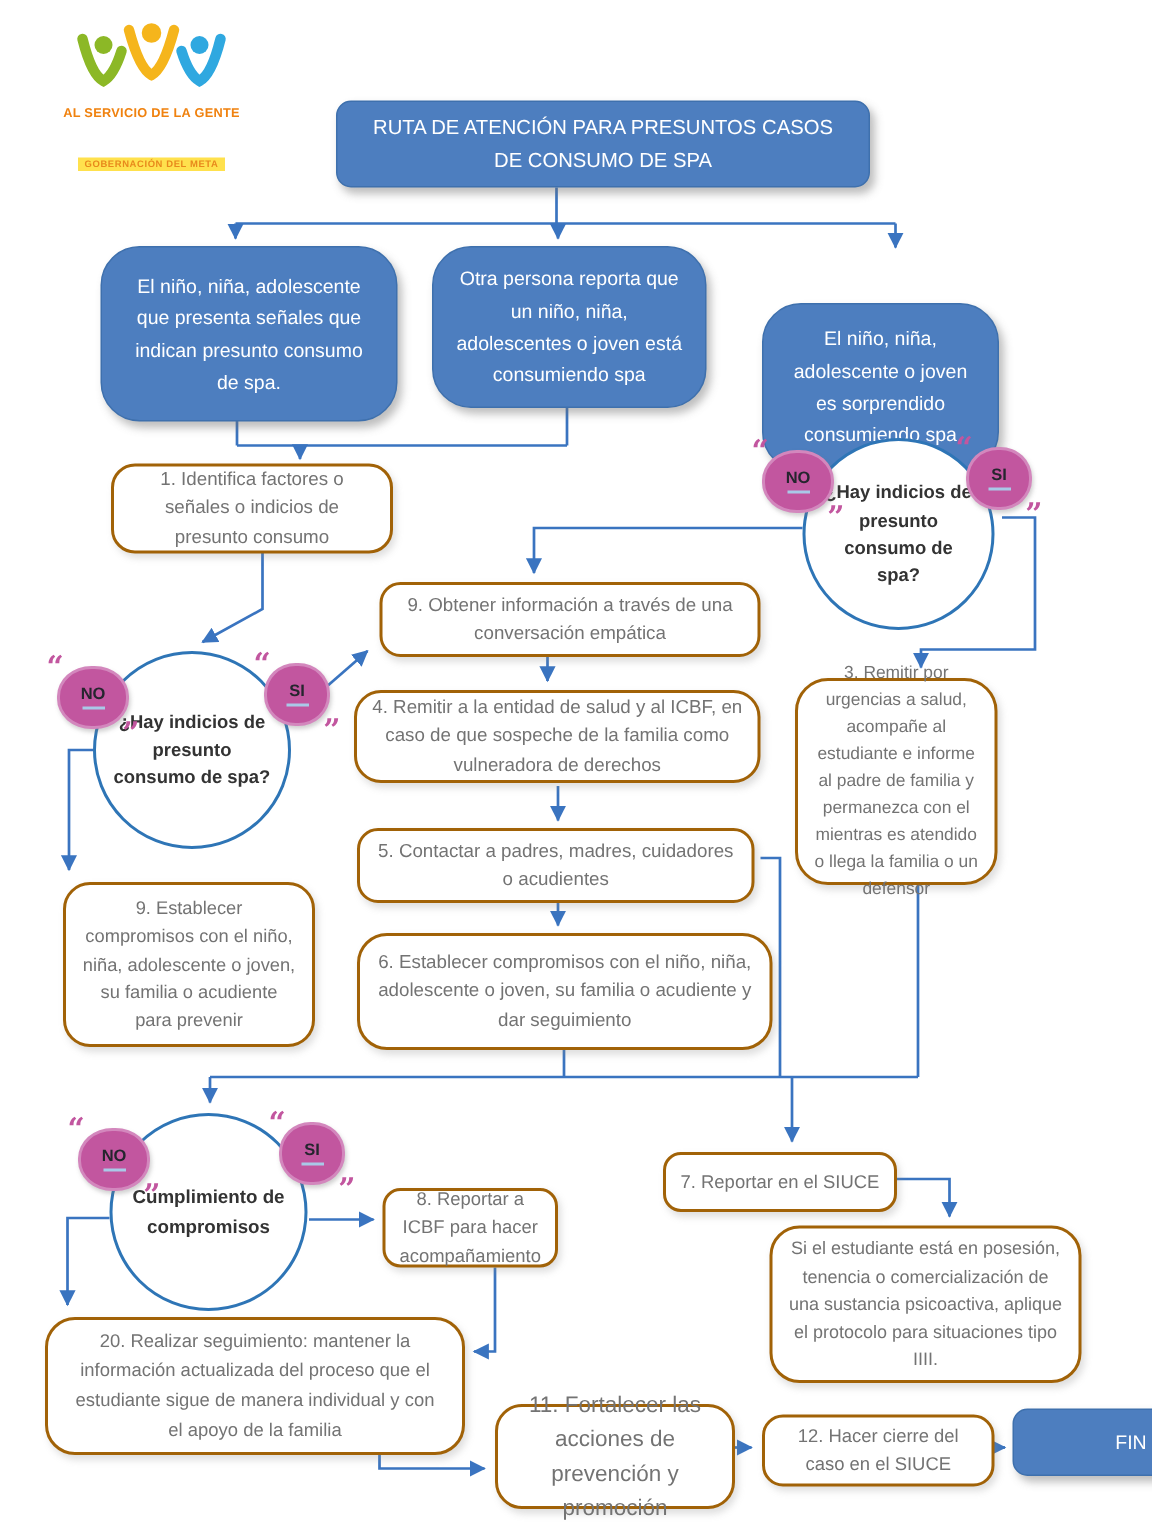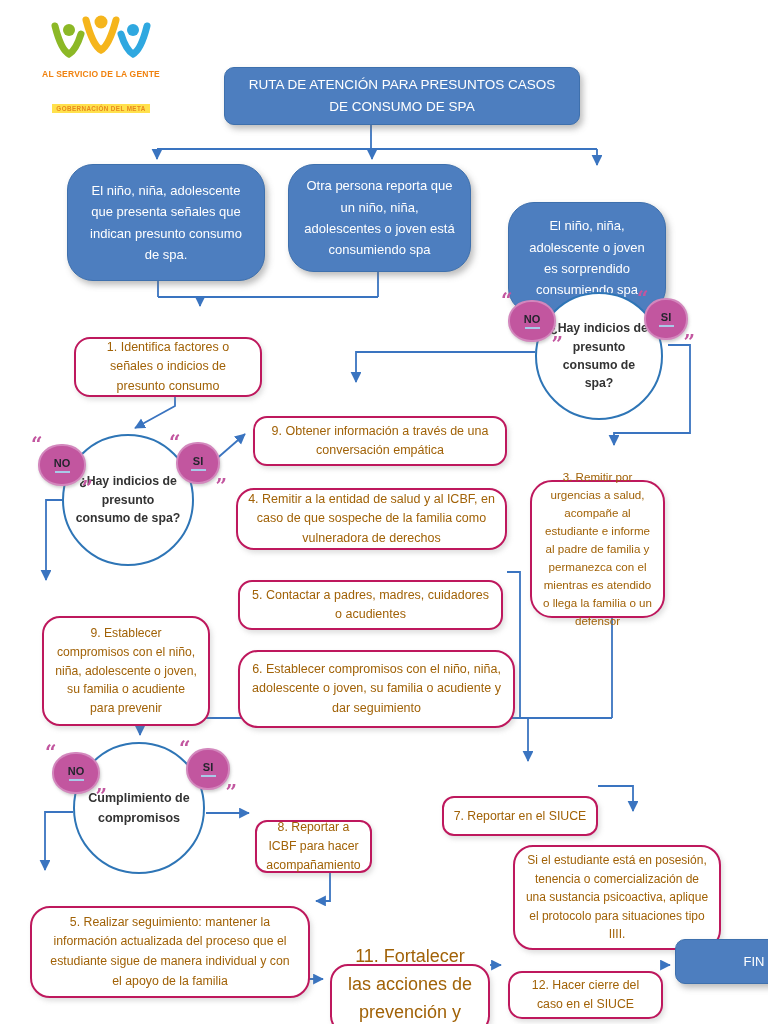--- a/index.html
+++ b/index.html
@@ -5,23 +5,23 @@
   html,body{margin:0;padding:0;background:#ffffff;}
   #canvas{position:relative;width:768px;height:1024px;background:#ffffff;overflow:hidden;
           font-family:"Liberation Sans","DejaVu Sans",sans-serif;color:#3f3f3f;}
   
   #wires{position:absolute;left:0;top:0;z-index:1;pointer-events:none;}
   
   .bbox{position:absolute;z-index:2;background:#4d7ebf;border:1px solid #3e70ad;color:#ffffff;
         display:flex;align-items:center;justify-content:center;text-align:center;
         box-shadow:3px 4px 6px rgba(110,110,110,.45);padding-left:48px;}
   
-  .wbox{position:absolute;z-index:2;background:#ffffff;border:2px solid #be185d;
+  .wbox{position:absolute;z-index:2;background:#ffffff;border:2px solid #a16207;
         display:flex;align-items:center;justify-content:center;text-align:center;
-        color:#a16207;box-shadow:2px 3px 5px rgba(140,140,140,.28);margin-top:28px;}
+        color:#737373;box-shadow:2px 3px 5px rgba(140,140,140,.28);}
   
   .circ{position:absolute;z-index:2;background:#ffffff;border:2.5px solid #2e75b6;border-radius:50%;
         display:flex;align-items:center;justify-content:center;text-align:center;
         font-weight:bold;color:#333333;}
   
   .badge{position:absolute;z-index:3;background:#c2569f;border:2px solid #d387bd;border-radius:48%;
          display:flex;flex-direction:column;align-items:center;justify-content:center;
          box-shadow:1px 2px 3px rgba(120,120,120,.35);}
   .badge .q{position:absolute;font-family:"DejaVu Serif",serif;font-weight:bold;font-size:20px;
             color:#c2569f;line-height:1;}
@@ -159,21 +159,21 @@
       <span class="bline"></span>
     <span class="q q2">”</span>
   </div>
 
   <div class="wbox" style="left:255px;top:792px;width:117px;height:53px;border-radius:12px;padding:4px 8px;box-sizing:border-box;font-size:12.3px;line-height:1.55;">8. Reportar a ICBF para hacer acompañamiento</div>
 
   <div class="wbox" style="left:442px;top:768px;width:156px;height:40px;border-radius:12px;padding:2px 8px;box-sizing:border-box;font-size:12.3px;">7. Reportar en el SIUCE</div>
 
   <div class="wbox fs12" style="left:513px;top:817px;width:208px;height:105px;border-radius:20px;padding:6px 10px;box-sizing:border-box;">Si el estudiante está en posesión, tenencia o comercialización de una sustancia psicoactiva, aplique el protocolo para situaciones tipo IIII.</div>
 
-  <div class="wbox" style="left:30px;top:878px;width:280px;height:92px;border-radius:20px;padding:4px 12px;box-sizing:border-box;font-size:12.3px;line-height:1.6;">5. Realizar seguimiento: mantener la información actualizada del proceso que el estudiante sigue de manera individual y con el apoyo de la familia</div>
+  <div class="wbox" style="left:30px;top:878px;width:280px;height:92px;border-radius:20px;padding:4px 12px;box-sizing:border-box;font-size:12.3px;line-height:1.6;">20. Realizar seguimiento: mantener la información actualizada del proceso que el estudiante sigue de manera individual y con el apoyo de la familia</div>
 
-  <div class="wbox" style="left:330px;top:936px;width:160px;height:70px;border-radius:18px;padding:4px 10px;box-sizing:border-box;font-size:18px;line-height:1.55;">11. Fortalecer las acciones de prevención y promoción</div>
+  <div class="wbox" style="left:330px;top:936px;width:160px;height:70px;border-radius:18px;padding:4px 10px;box-sizing:border-box;font-size:15px;line-height:1.55;">11. Fortalecer las acciones de prevención y promoción</div>
 
   <div class="wbox" style="left:508px;top:943px;width:155px;height:48px;border-radius:14px;padding:4px 8px;box-sizing:border-box;font-size:12.3px;line-height:1.55;">12. Hacer cierre del caso en el SIUCE</div>
 
   <div class="bbox" style="left:675px;top:939px;width:60px;height:43px;border-radius:10px;font-size:13px;">FIN</div>
 
 </div>
 
 </body></html>

